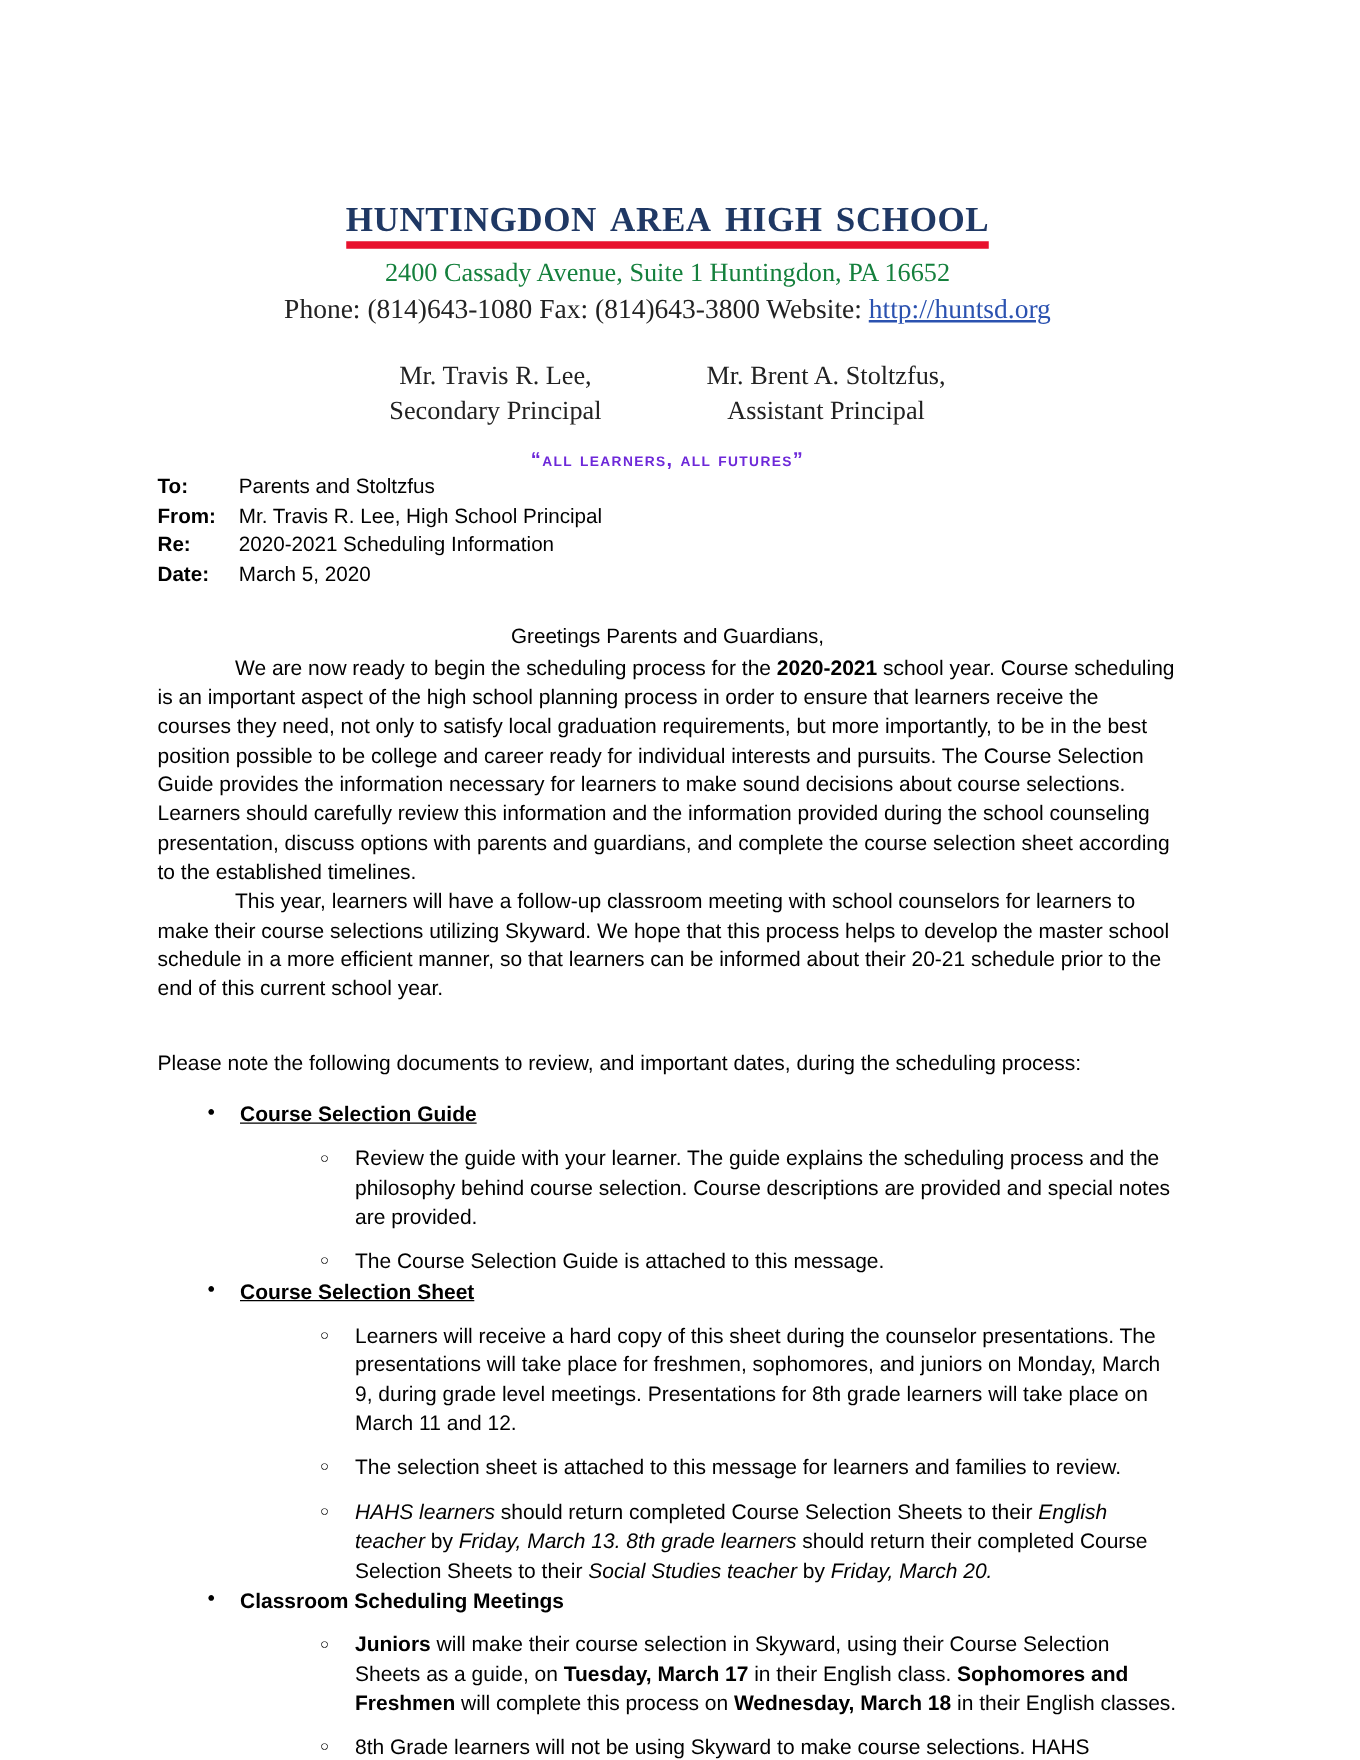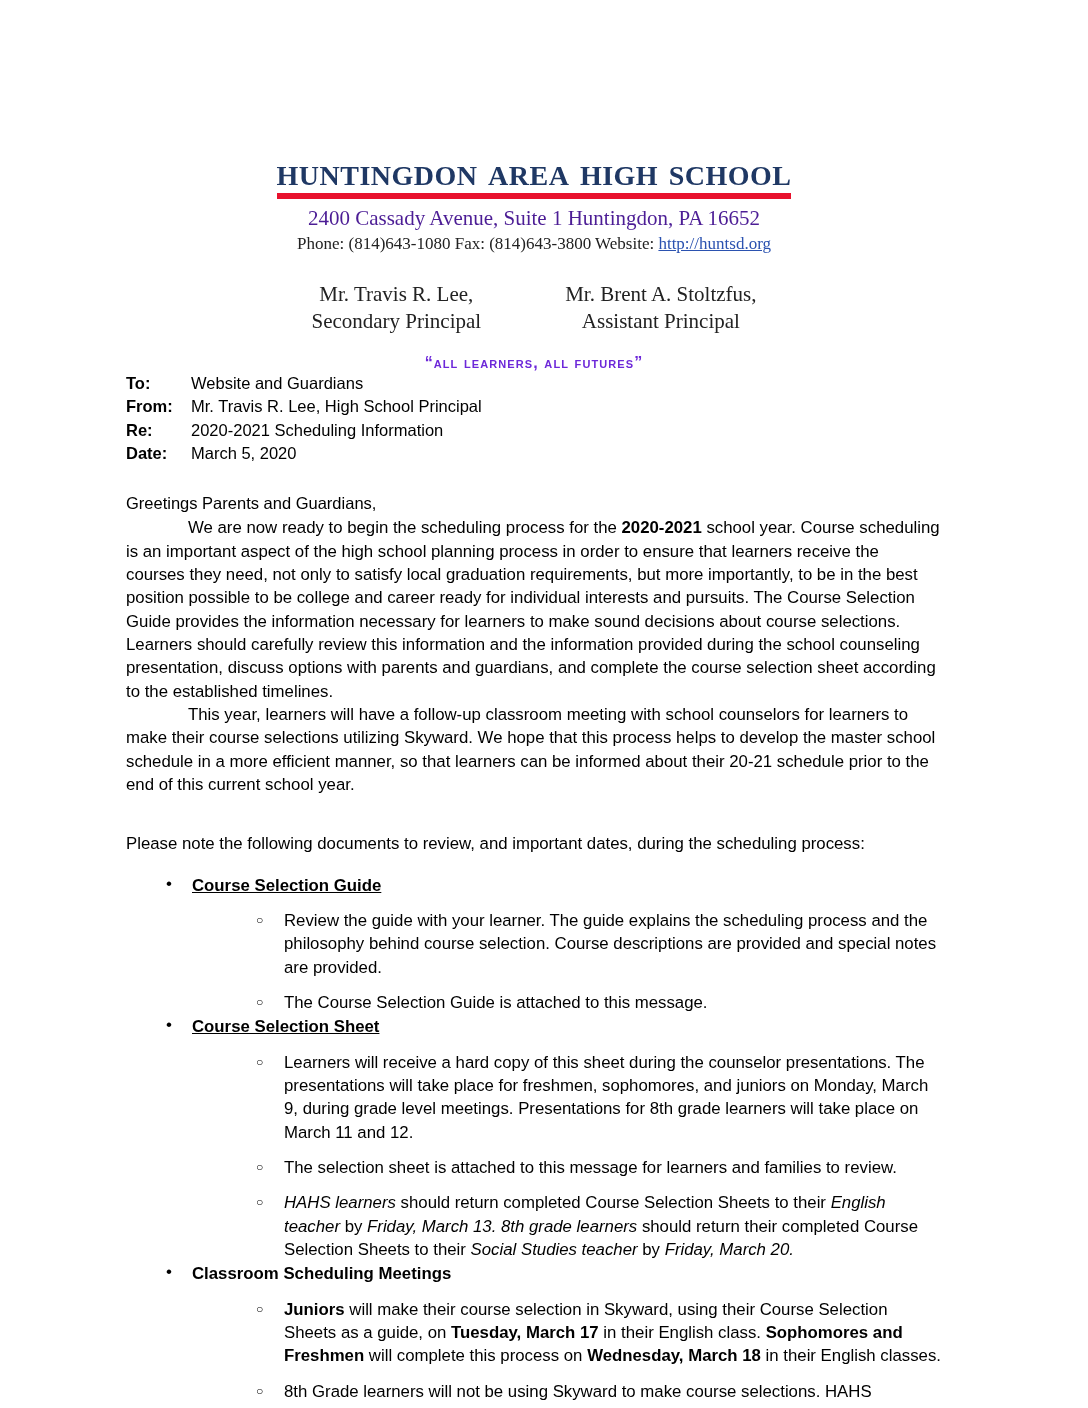--- a/index.html
+++ b/index.html
@@ -49,27 +49,27 @@
   .red-rule {
     height: 6px;
     background: #E8112D;
     margin-top: 1px;
     width: 100%;
   }
   .address-line {
     font-family: "Liberation Serif", serif;
     font-size: 21px;
     line-height: 1.28;
-    color: #4c1d95;
+    color: #15803d;
     margin-top: 6px;
     white-space: nowrap;
   }
   .contact-line {
     font-family: "Liberation Serif", serif;
-    font-size: 17px;
+    font-size: 22px;
     line-height: 1.28;
     color: #222222;
     margin-top: 1px;
     white-space: nowrap;
   }
   .weblink {
     color: #2B52B0;
     text-decoration: underline;
   }
   .principals {
@@ -108,20 +108,21 @@
     font-weight: bold;
     width: 65px;
     flex: 0 0 65px;
   }
   .memo-value { }
 
   .greeting {
     margin-top: 26px;
     font-size: 16.5px;
     line-height: 1.42;
+    text-align: center;
   }
 
   
   .body-para {
     margin-top: 1px;
     font-size: 16.8px;
     line-height: 1.39;
     text-align: left;
   }
   .body-para.indented { text-indent: 62px; }
@@ -205,21 +206,21 @@
         <div>Assistant Principal</div>
       </div>
     </div>
 
     <div class="motto">“All Learners, All Futures”</div>
   </div>
 
   <div class="memo-head">
     <div class="memo-row">
       <div class="memo-label">To:</div>
-      <div class="memo-value">Website and Guardians</div>
+      <div class="memo-value">Parents and Stoltzfus</div>
     </div>
     <div class="memo-row">
       <div class="memo-label">From:</div>
       <div class="memo-value">Mr. Travis R. Lee, High School Principal</div>
     </div>
     <div class="memo-row">
       <div class="memo-label">Re:</div>
       <div class="memo-value">2020-2021 Scheduling Information</div>
     </div>
     <div class="memo-row">

